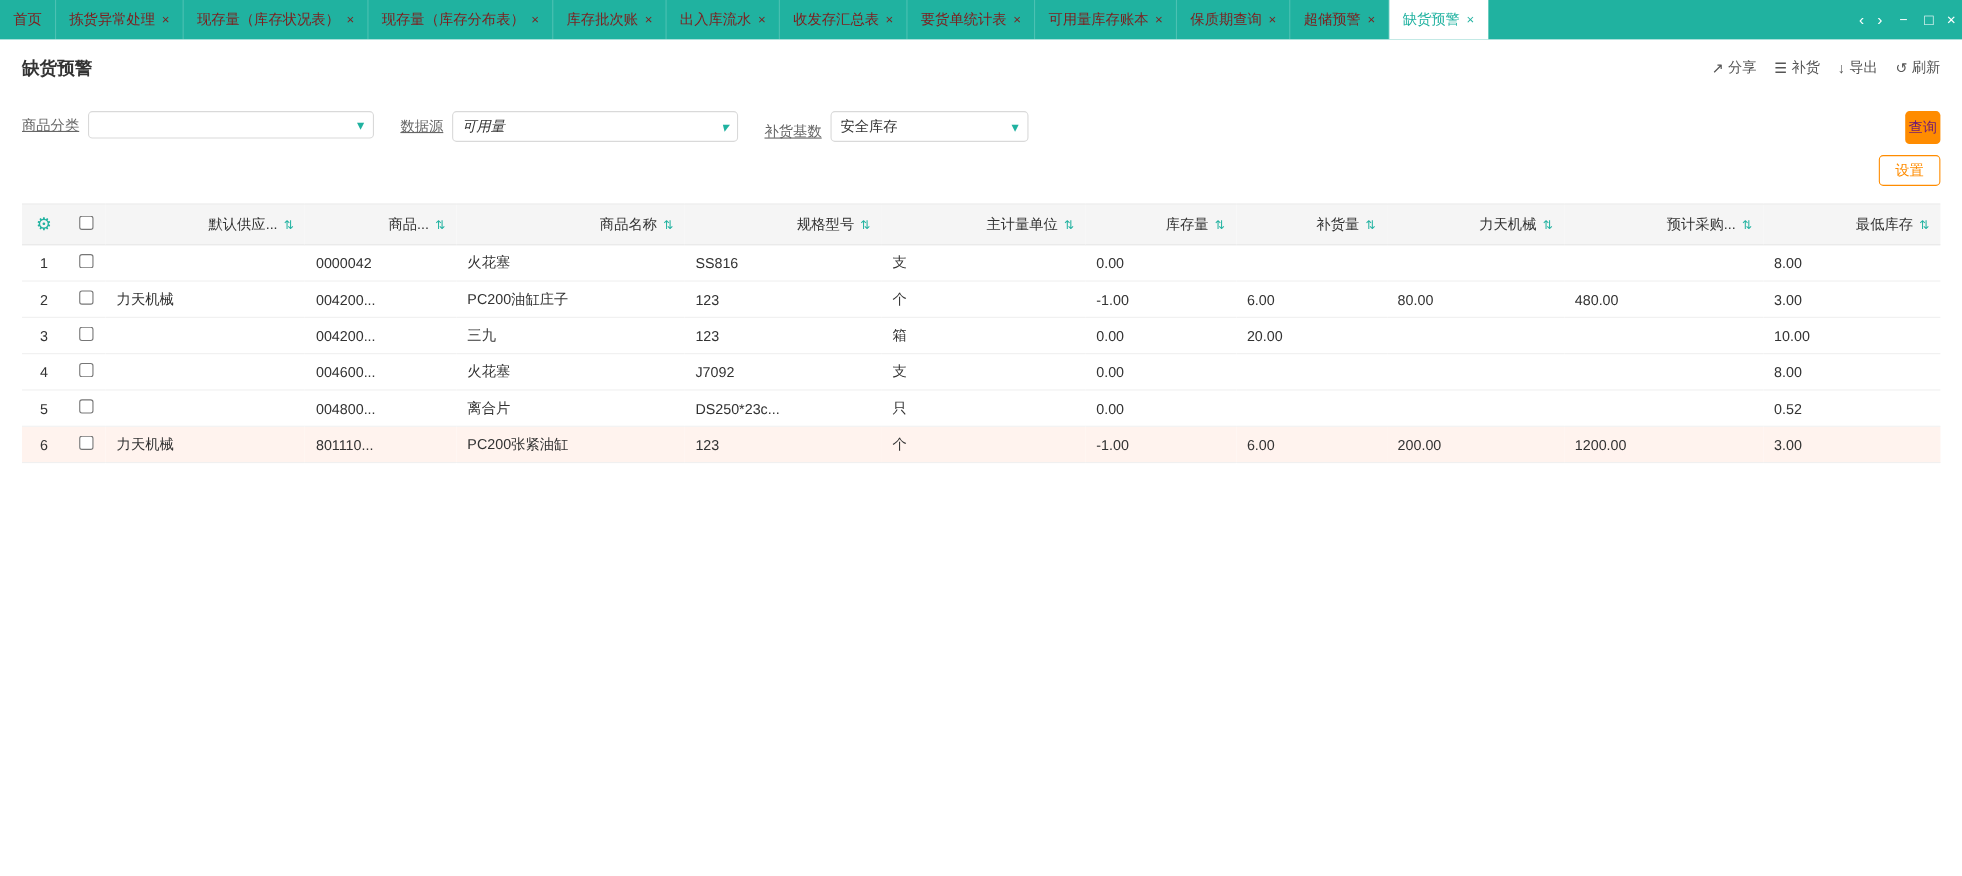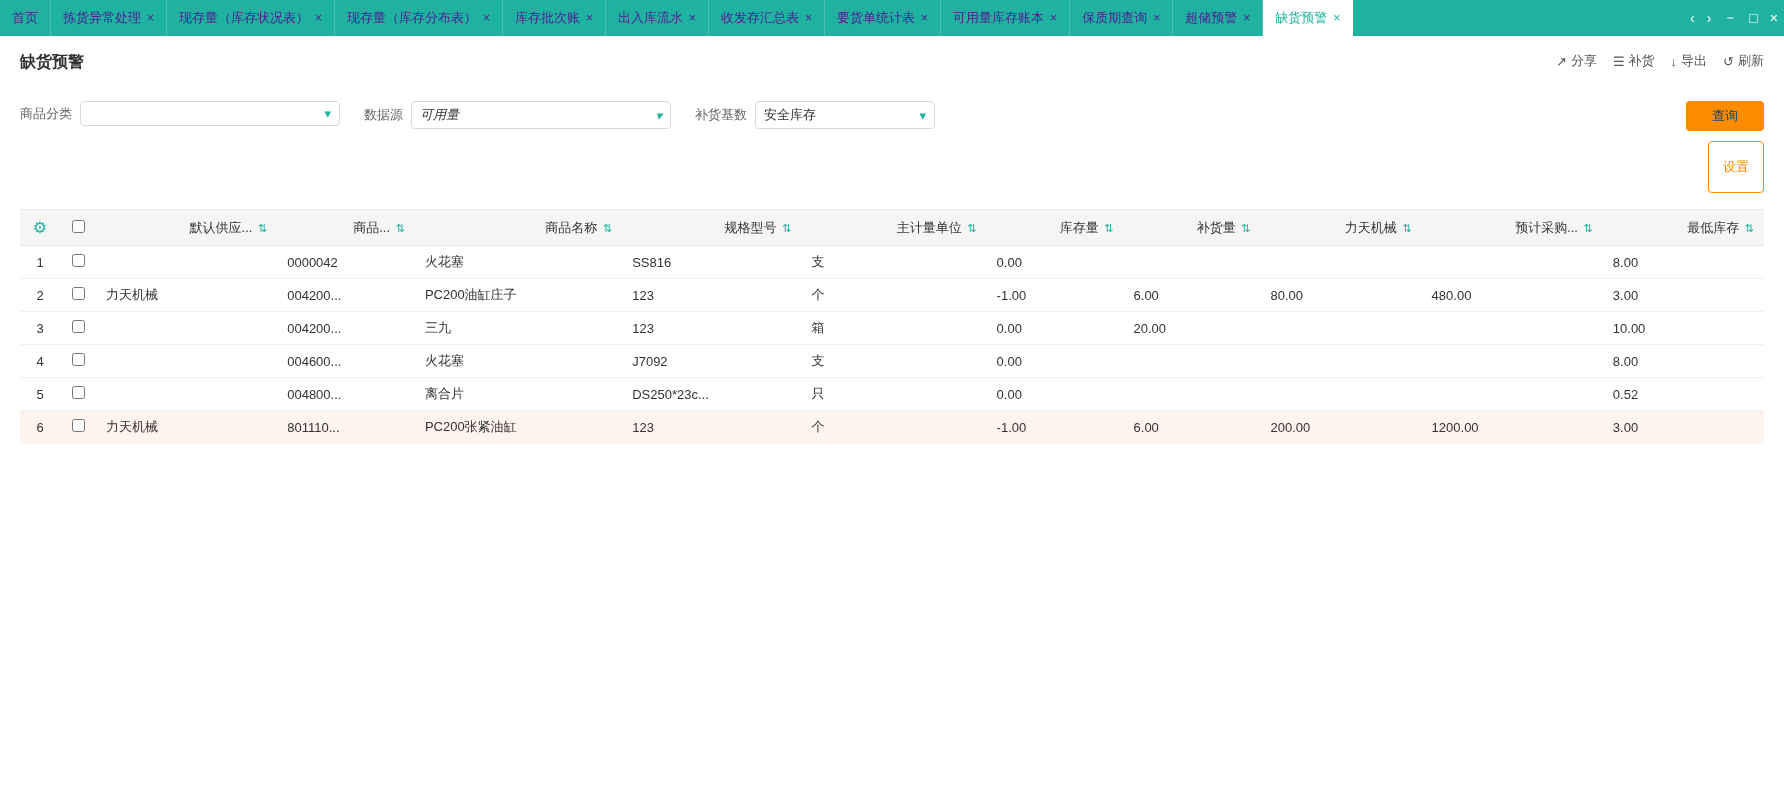--- a/index.html
+++ b/index.html
@@ -11,21 +11,21 @@
       align-items: center;
       background: #20b2a0;
       height: 36px;
       overflow: hidden;
     }
     .tab-item {
       display: flex;
       align-items: center;
       padding: 0 12px;
       height: 100%;
-      color: #4c1d95;
+      color: #7f1d1d;
       white-space: nowrap;
       cursor: pointer;
       font-size: 13px;
       border-right: 1px solid rgba(255,255,255,0.2);
       position: relative;
     }
     .tab-item.active {
       background: #fff;
       color: #20b2a0;
     }
@@ -73,20 +73,21 @@
       margin-bottom: 16px;
     }
     .filter-group {
       display: flex;
       align-items: center;
       gap: 8px;
     }
     .filter-label {
       color: #666;
       white-space: nowrap;
+      text-decoration: underline;
     }
     .filter-select {
       display: flex;
       align-items: center;
       border: 1px solid #d9d9d9;
       border-radius: 4px;
       padding: 4px 8px;
       background: #fff;
       cursor: pointer;
       min-width: 180px;
@@ -95,34 +96,34 @@
     .filter-select .arrow {
       color: #20b2a0;
       margin-left: 8px;
     }
     .filter-value {
       color: #333;
     }
 
     .btn-query {
       background: #ff8c00;
-      color: #0c4a6e;
+      color: #701a75;
       border: none;
       border-radius: 4px;
-      padding: 6px 26px;
+      padding: 6px 3px;
       cursor: pointer;
       font-size: 13px;
       margin-left: auto;
     }
     .btn-settings {
       background: #fff;
       color: #ff8c00;
       border: 1px solid #ff8c00;
       border-radius: 4px;
-      padding: 16px 14px;
+      padding: 4px 14px;
       cursor: pointer;
       font-size: 13px;
       margin-left: auto;
       margin-top: 4px;
       display: block;
     }
 
     
     .top-bar {
       display: flex;
@@ -198,21 +199,21 @@
 
     .filter-area {
       display: flex;
       flex: 1;
       align-items: flex-start;
       gap: 24px;
     }
 
     .supplement-base {
       display: flex;
-      align-items: center;
+      align-items: flex-end;
       gap: 8px;
     }
 
   </style>
 </head>
 <body>
 
 <div class="tab-bar">
   <div class="tab-item">
     <span>首页</span>

